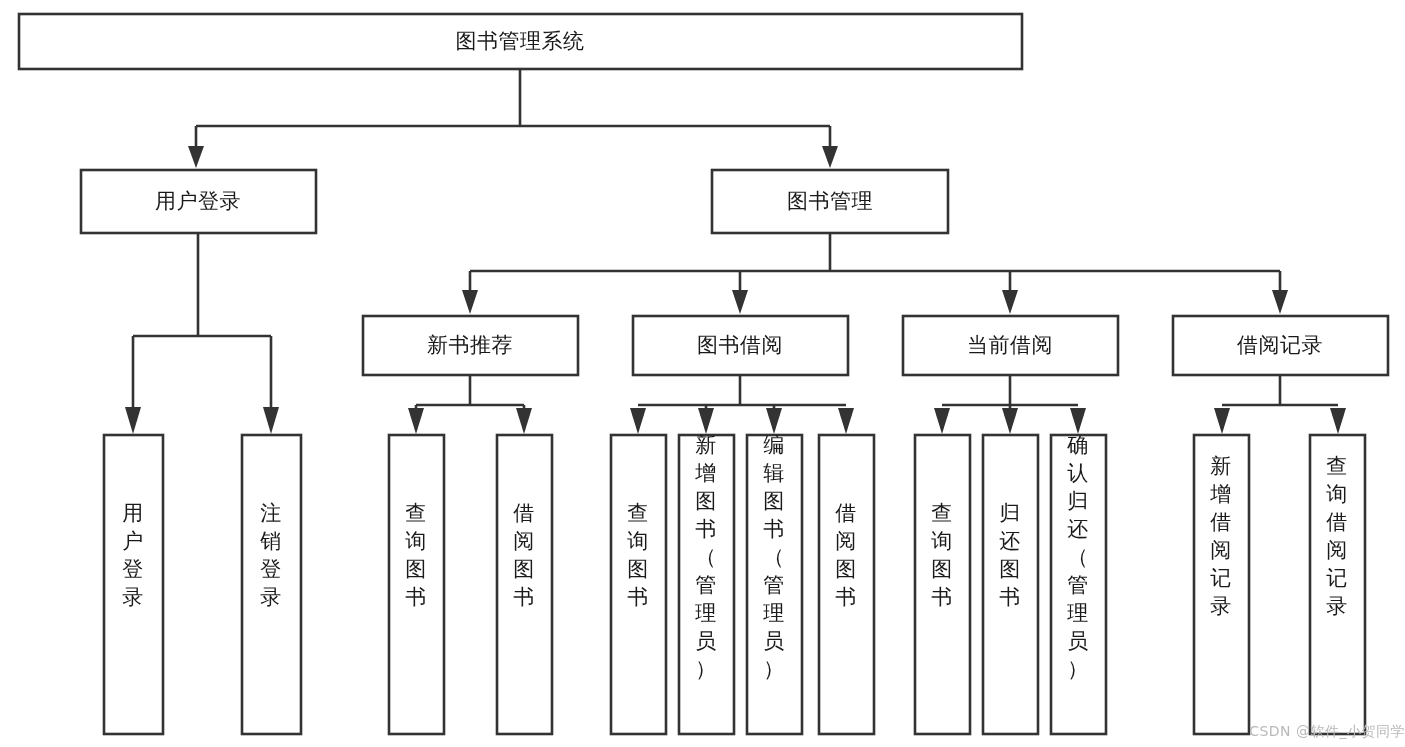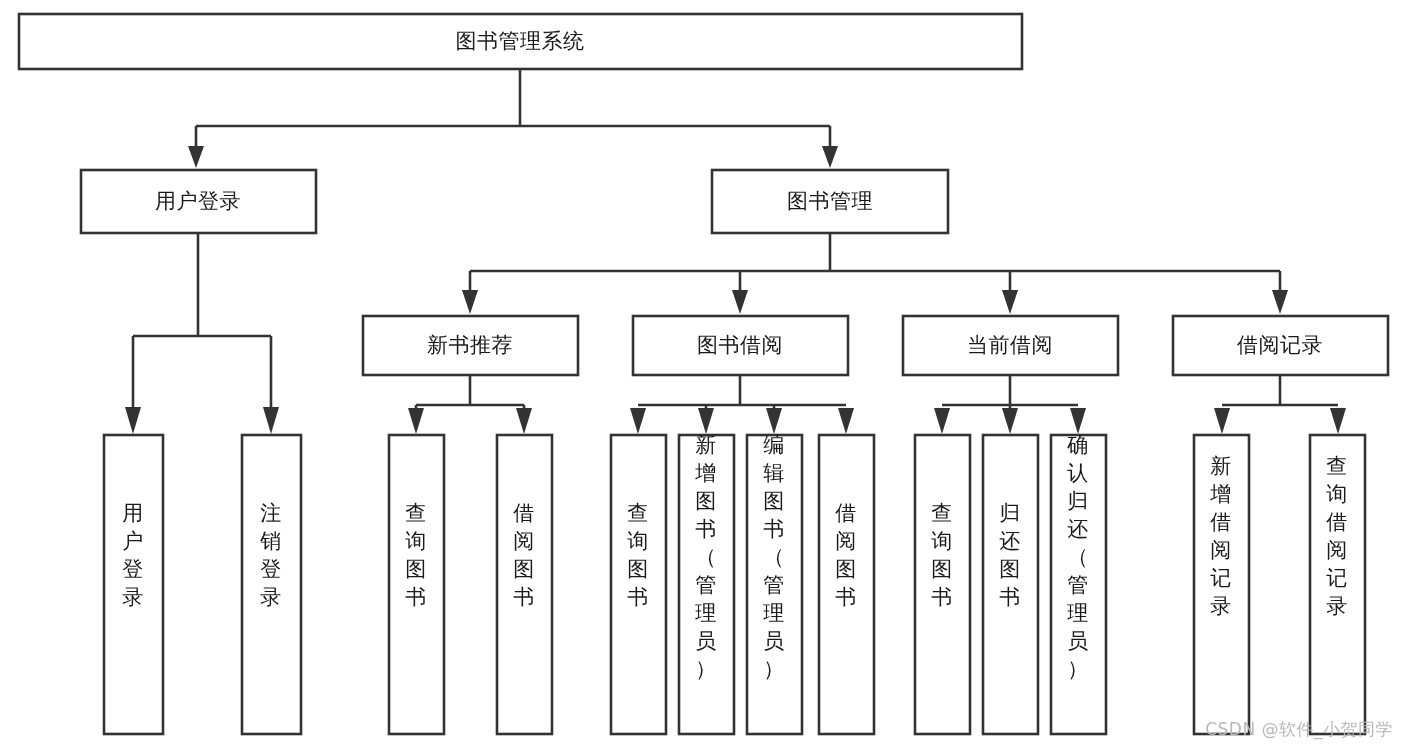--- a/index.html
+++ b/index.html
@@ -50,24 +50,24 @@
     stroke-width: 2.6;
     fill: none;
     stroke-linecap: butt;
   }
   .arrow-head {
     fill: #333333;
     stroke: none;
   }
   .watermark {
     position: absolute;
-    right: 12px;
+    right: 0;
     bottom: 6px;
     font-family: "DejaVu Sans", "Liberation Sans", sans-serif;
-    font-size: 17px;
+    font-size: 14px;
     color: #b9b9b9;
     white-space: nowrap;
     letter-spacing: 0.5px;
     user-select: none;
   }
 </style>
 </head>
 <body>
 
 <div id="diagram-root">

